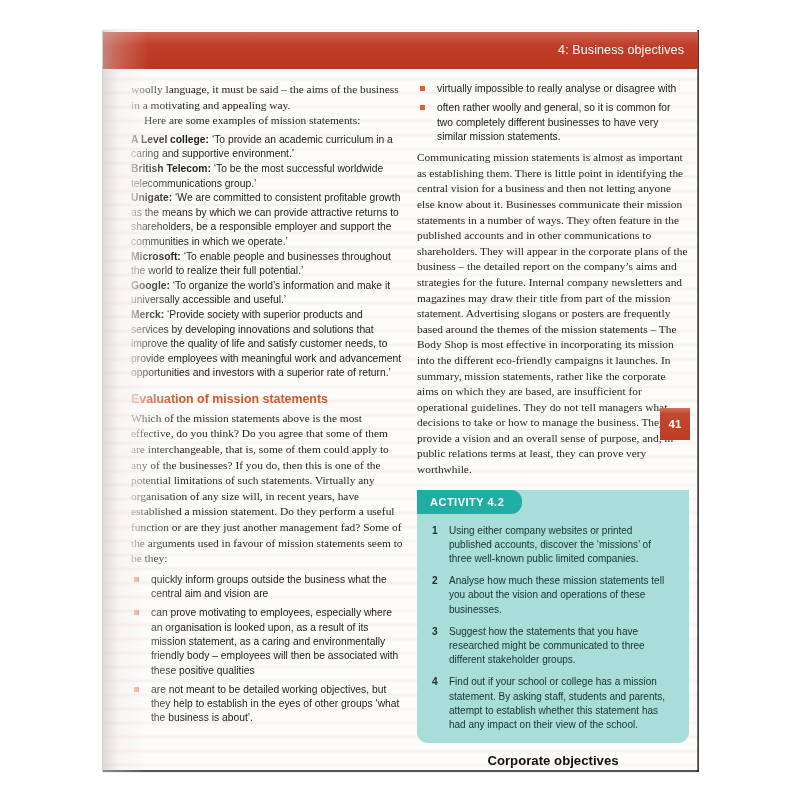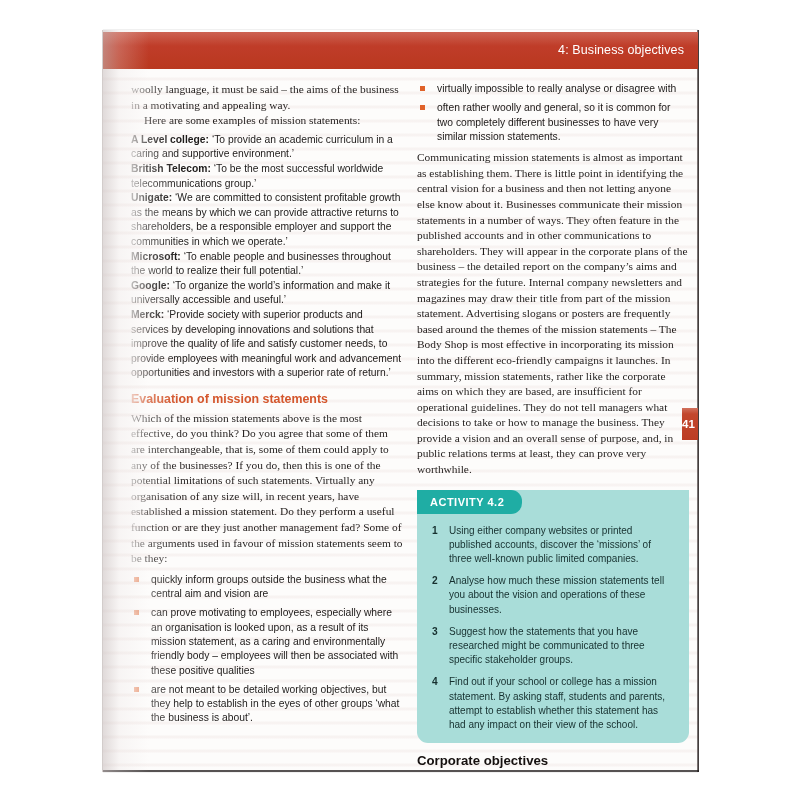--- a/index.html
+++ b/index.html
@@ -162,20 +162,21 @@
     margin: 11px 0 4px 0;
     line-height: 15px;
   }
   h3.sub-head-black {
     font-family: "Liberation Sans", sans-serif;
     font-size: 13.2px;
     font-weight: bold;
     color: #15100f;
     margin: 10px 0 4px 0;
     line-height: 16px;
+    text-align: center;
   }
 
   
   ul.sq {
     list-style: none;
     margin: 6px 0 6px 0;
     padding: 0;
   }
   ul.sq li {
     position: relative;
@@ -240,28 +241,29 @@
     top: 0;
     font-weight: bold;
     font-size: 10.2px;
     color: #16302f;
   }
   ol.activity-list li:last-child { margin-bottom: 0; }
 
   
   #page-tab {
     position: absolute;
-    right: 0px;
+    right: 8px;
     top: 378px;
-    width: 16px;
+    width: 30px;
     height: 32px;
     background: linear-gradient(to bottom, #c44a30 0%, #bc3c23 100%);
     z-index: 30;
     display: flex;
     align-items: center;
+    justify-content: center;
   }
   #page-tab .sheen2 {
     position: absolute;
     left: 0; top: 0; width: 100%; height: 6px;
     background: linear-gradient(to bottom, rgba(255,255,255,0.22), rgba(255,255,255,0));
   }
   #page-number {
     color: #ffffff;
     font-family: "Liberation Sans", sans-serif;
     font-size: 11.5px;
@@ -351,21 +353,21 @@
           <li>often rather woolly and general, so it is common for two completely different businesses to have very similar mission statements.</li>
         </ul>
 
         <p class="body-serif">Communicating mission statements is almost as important as establishing them. There is little point in identifying the central vision for a business and then not letting anyone else know about it. Businesses communicate their mission statements in a number of ways. They often feature in the published accounts and in other communications to shareholders. They will appear in the corporate plans of the business – the detailed report on the company’s aims and strategies for the future. Internal company newsletters and magazines may draw their title from part of the mission statement. Advertising slogans or posters are frequently based around the themes of the mission statements – The Body Shop is most effective in incorporating its mission into the different eco-friendly campaigns it launches. In summary, mission statements, rather like the corporate aims on which they are based, are insufficient for operational guidelines. They do not tell managers what decisions to take or how to manage the business. They provide a vision and an overall sense of purpose, and, in public relations terms at least, they can prove very worthwhile.</p>
 
         <div id="activity-box">
           <div id="activity-tab">ACTIVITY 4.2</div>
           <ol class="activity-list">
             <li>Using either company websites or printed published accounts, discover the ‘missions’ of three well-known public limited companies.</li>
             <li>Analyse how much these mission statements tell you about the vision and operations of these businesses.</li>
-            <li>Suggest how the statements that you have researched might be communicated to three specific stakeholder groups.</li>
+            <li>Suggest how the statements that you have researched might be communicated to three different stakeholder groups.</li>
             <li>Find out if your school or college has a mission statement. By asking staff, students and parents, attempt to establish whether this statement has had any impact on their view of the school.</li>
           </ol>
         </div>
 
         <h3 class="sub-head-black">Corporate objectives</h3>
 
         <p class="body-serif">The aim and mission statements of a business share the same problems – they lack specific detail for operational decisions and they are rarely expressed in quantitative terms. They need to be turned into goals or targets quite specific to each business that can themselves be broken down into strategic departmental targets. Corporate</p>
 
       </div>
 

